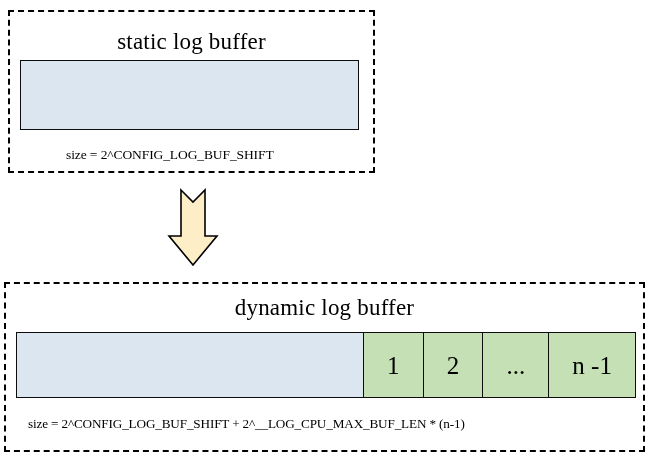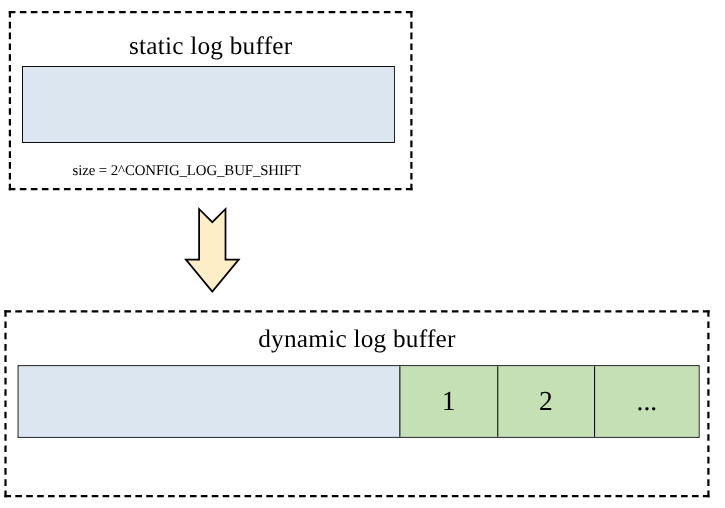--- a/index.html
+++ b/index.html
@@ -152,15 +152,17 @@
 
 <div class="panel" id="dynamic-panel">
 
   <div class="panel-title" id="dynamic-title">dynamic log buffer</div>
 
   <div class="bar-row" id="dynamic-bar">
     <div class="seg-base" style="width:346px;"></div>
     <div class="seg-cpu">1</div>
     <div class="seg-cpu">2</div>
     <div class="seg-cpu">...</div>
+    <div class="seg-cpu">n -1</div>
   </div>
 
+  <div class="panel-caption" id="dynamic-caption">size = 2^CONFIG_LOG_BUF_SHIFT + 2^__LOG_CPU_MAX_BUF_LEN * (n-1)</div>
 </div>
 
 </body></html>

